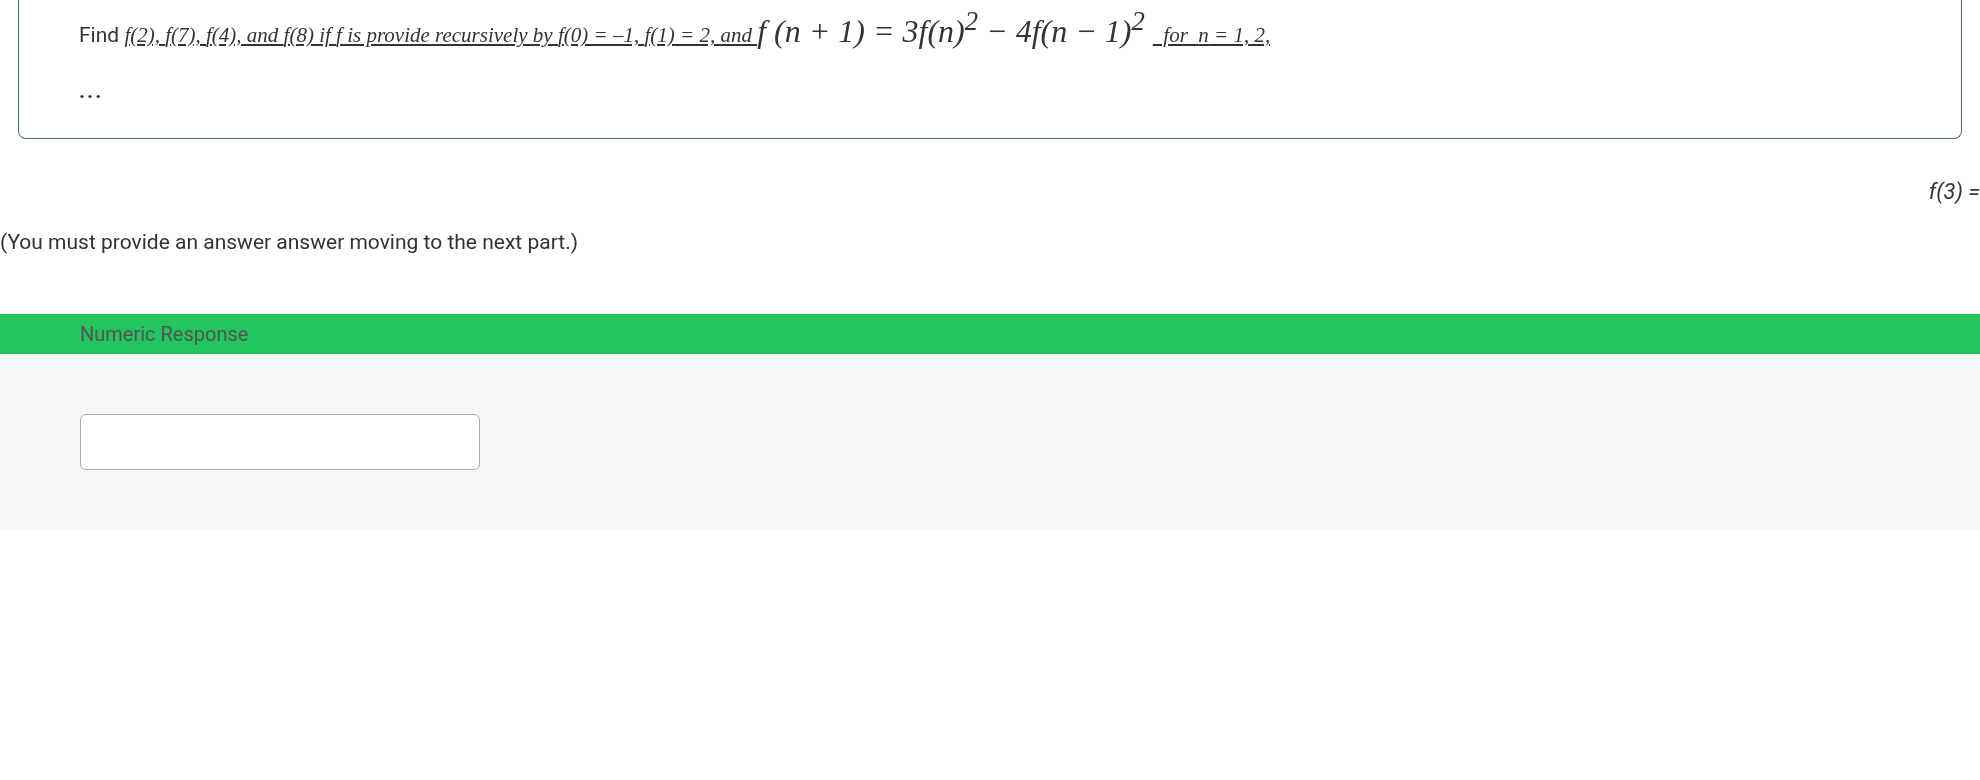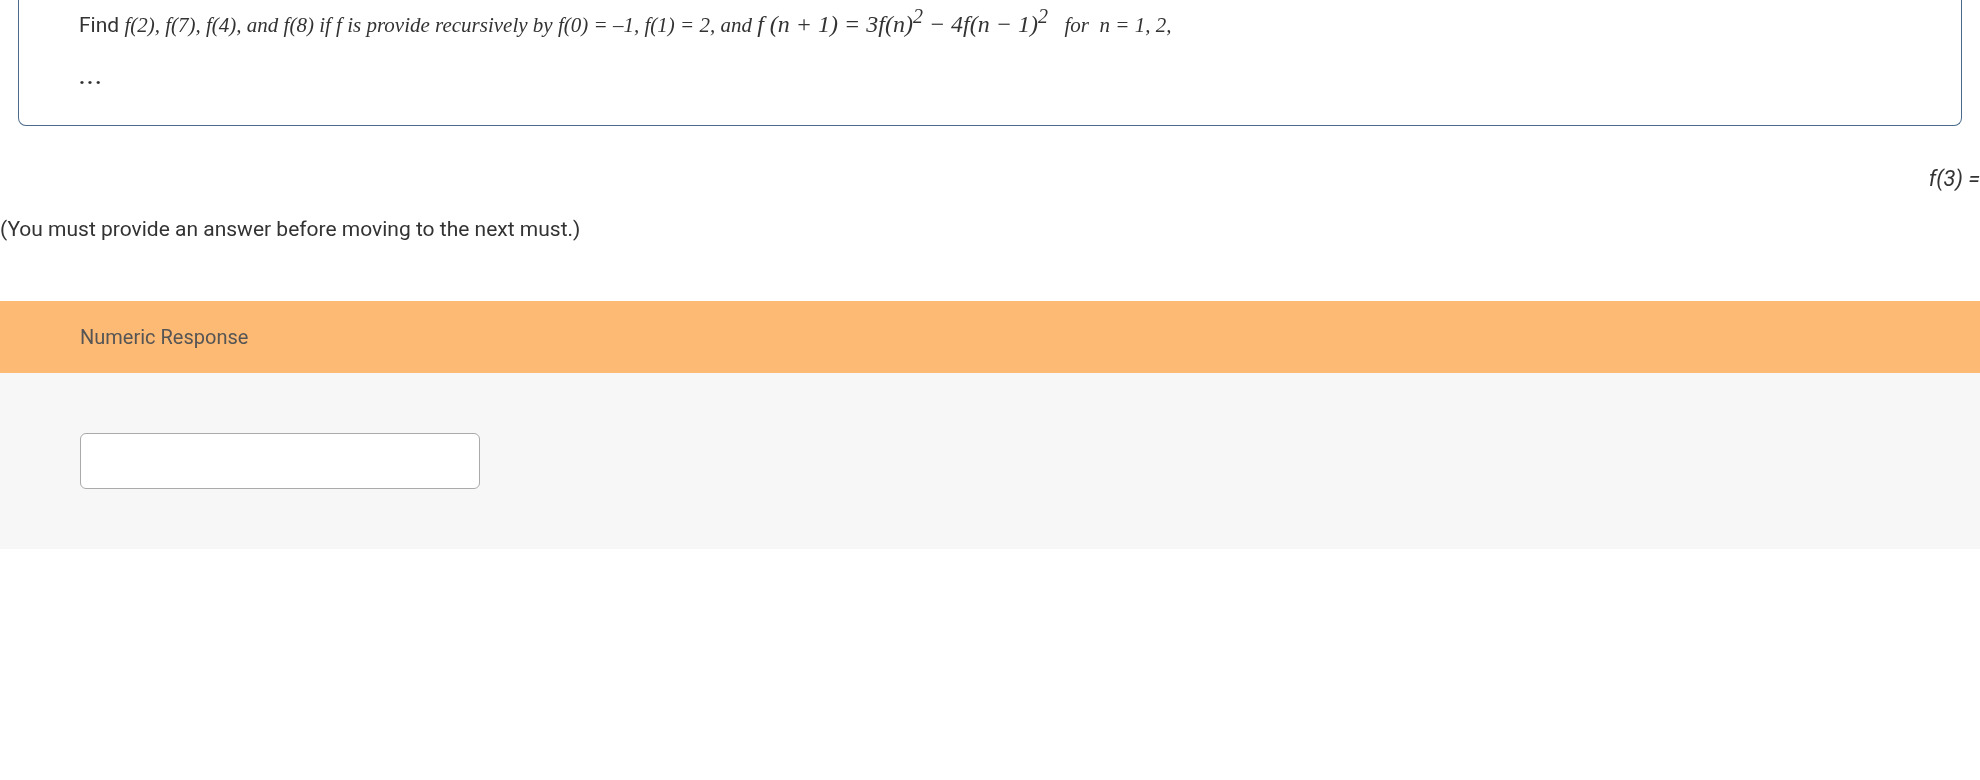--- a/index.html
+++ b/index.html
@@ -21,26 +21,27 @@
       margin: 0 18px 0 18px;
       padding: 0 60px 30px 60px;
     }
     .question-text {
       line-height: 1.6;
       color: #333;
     }
     .math-italic {
       font-style: italic;
       font-family: "Times New Roman", Times, serif;
+      text-decoration: underline;
     }
     .math-formula {
       font-family: "Times New Roman", Times, serif;
       font-style: italic;
       color: #333;
-      font-size: 24px;
+      font-size: 32px;
     }
     .ellipsis {
       margin-top: 18px;
       letter-spacing: 2px;
       font-weight: bold;
     }
     .prompt-section {
       padding: 40px 0 0 0;
     }
     .prompt-label {
@@ -53,22 +54,22 @@
     }
     .hint-text {
       font-size: 21px;
       color: #333;
       margin-bottom: 60px;
     }
     .response-container {
       background: #f6f6f6;
     }
     .response-header {
-      background: #fdba74;
-      padding: 24px 80px;
+      background: #22c55e;
+      padding: 8px 80px;
       font-size: 20px;
       color: #555;
     }
     .response-body {
       padding: 60px 80px 60px 80px;
       background: #f7f7f7;
     }
     .answer-input {
       width: 400px;
       height: 56px;
@@ -97,21 +98,21 @@
     </span>
     <span class="math-italic">&nbsp;&nbsp;for&nbsp;&nbsp;<span style="font-style:italic;">n</span> = 1, 2,</span>
     <div class="ellipsis">...</div>
   </div>
 </div>
 
 <div class="prompt-section">
   <div class="prompt-label">
     <span style="font-style:italic;">f</span>(3) =
   </div>
-  <div class="hint-text">(You must provide an answer before moving to the next must.)</div>
+  <div class="hint-text">(You must provide an answer answer moving to the next part.)</div>
 </div>
 
 <div class="response-container">
   <div class="response-header">Numeric Response</div>
   <div class="response-body">
     <input type="text" class="answer-input" value="" style="">
   </div>
 </div>
 
 </body></html>

